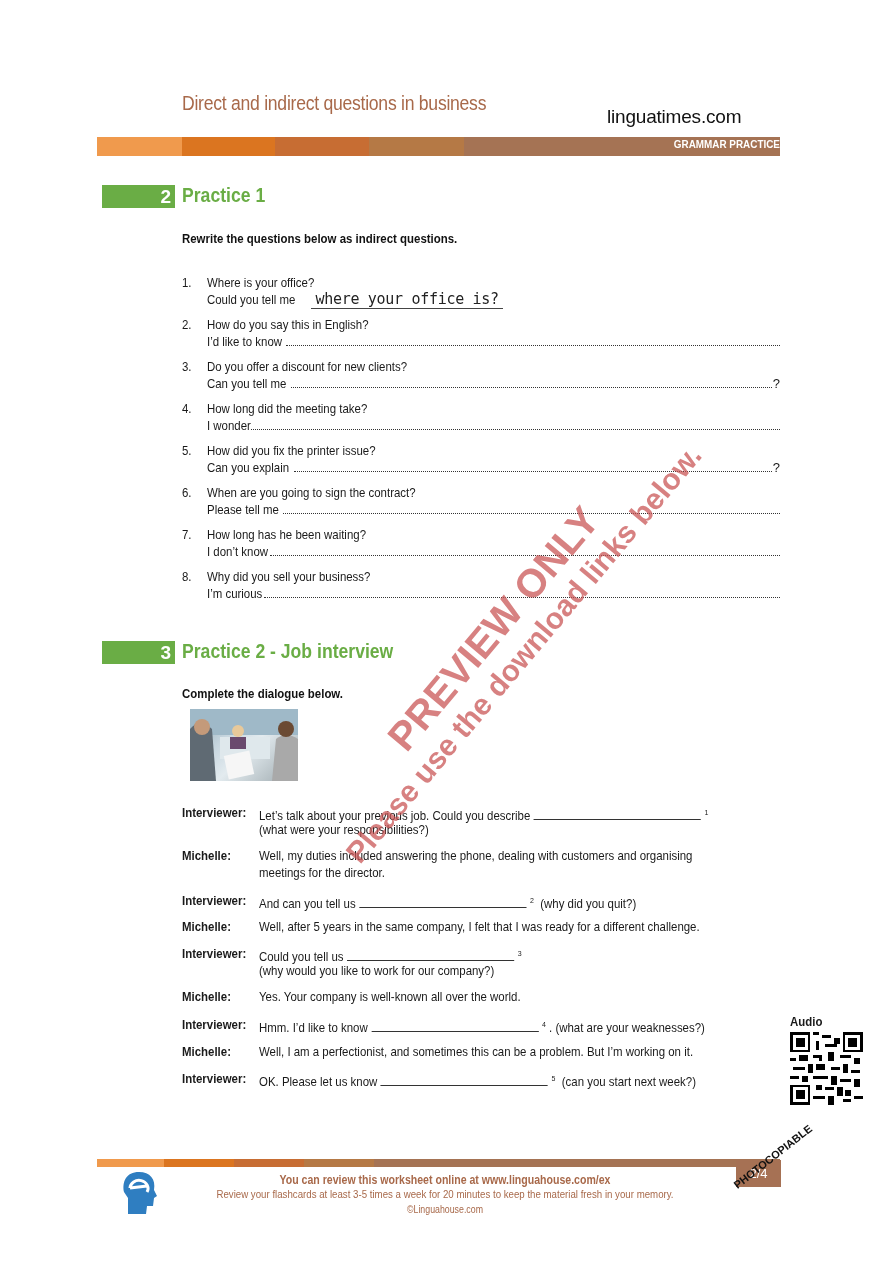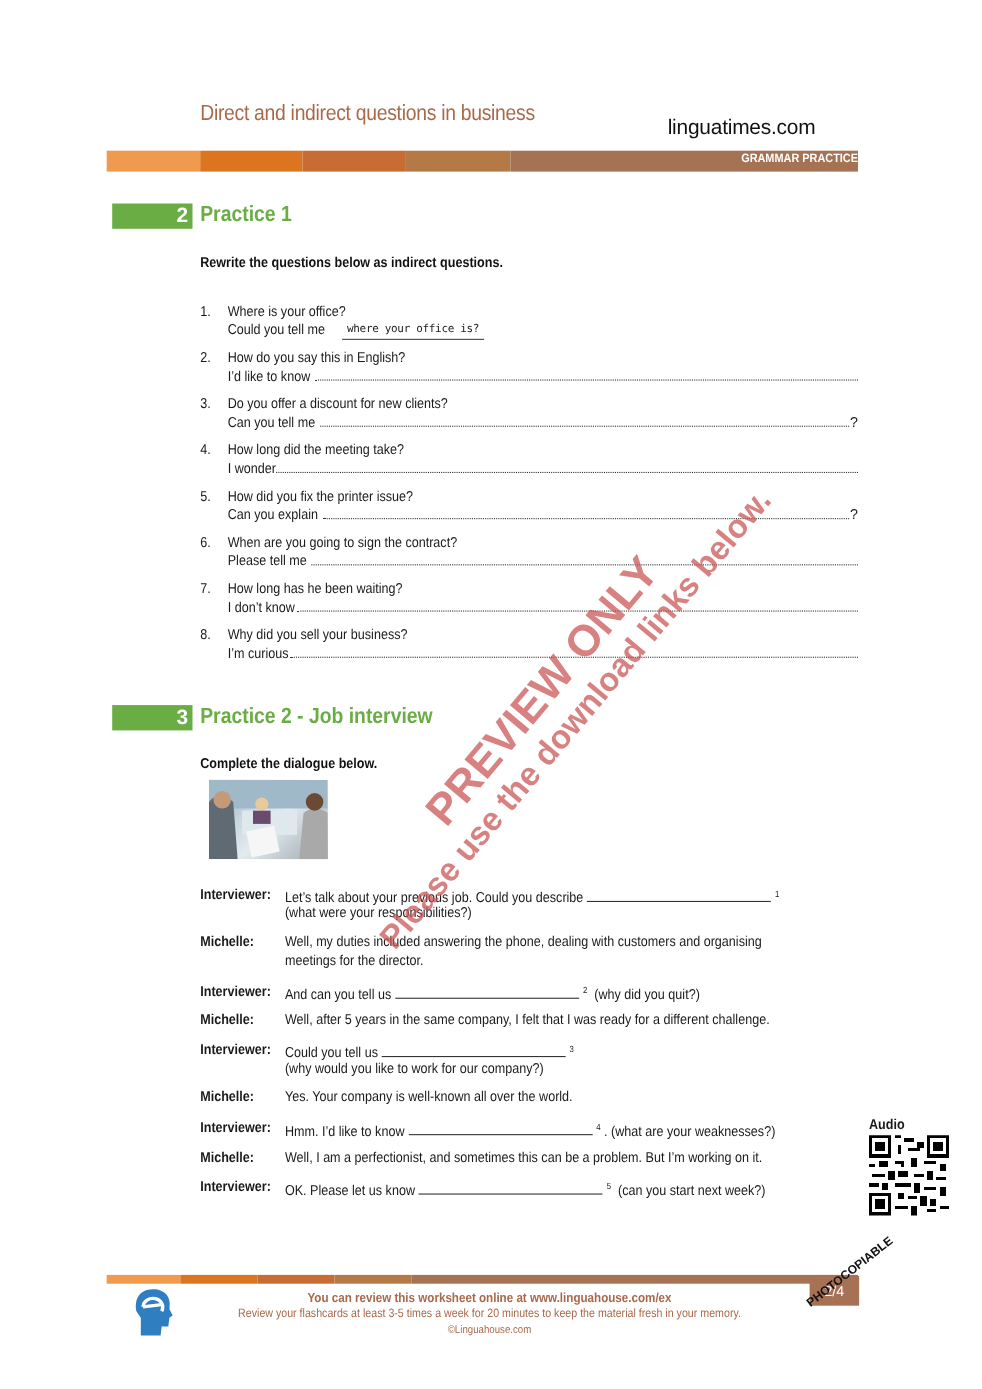--- a/index.html
+++ b/index.html
@@ -21,21 +21,21 @@
   .instruction { left: 182px; font-size: 13px; font-weight: bold; color: #111; white-space: nowrap; transform: scaleX(0.88); transform-origin: left; }
 
   
   .ex-item { left: 182px; width: 600px; font-size: 13px; line-height: 17px; }
   .ex-num { position: absolute; left: 0; top: 0; transform: scaleX(0.88); transform-origin: left; }
   .ex-q { position: absolute; left: 25px; top: 0; white-space: nowrap; transform: scaleX(0.88); transform-origin: left; }
   .ex-a { position: absolute; left: 25px; top: 17px; width: 573px; display: flex; white-space: nowrap; }
   .ex-prefix { transform: scaleX(0.88); transform-origin: left; display: inline-block; margin-right: -12px; }
   .dots { flex: 1; border-bottom: 1.5px dotted #333; height: 12px; margin-left: 6px; }
   .qmark { margin-left: 1px; }
-  .handwritten { font-family: "DejaVu Sans Mono", monospace; font-size: 10px; color: #222; border-bottom: 1px solid #444; padding: 0 4px; margin-left: 2px; letter-spacing: -0.3px; }
+  .handwritten { font-family: "DejaVu Sans Mono", monospace; font-size: 15px; color: #222; border-bottom: 1px solid #444; padding: 0 4px; margin-left: 2px; letter-spacing: -0.3px; }
 
   
   .photo { left: 190px; top: 709px; width: 108px; height: 72px; overflow: hidden;
            background: linear-gradient(135deg, #7f9aa8 0%, #c7d6df 35%, #e3ebef 55%, #9aa6ab 100%); }
 
   
   .dl { left: 182px; width: 600px; font-size: 13px; line-height: 17px; }
   .speaker { position: absolute; left: 0; top: 0; font-weight: bold; white-space: nowrap; transform: scaleX(0.88); transform-origin: left; }
   .line { position: absolute; left: 77px; top: 0; width: 520px; transform: scaleX(0.88); transform-origin: left; white-space: nowrap; }
   .blank { display: inline-block; width: 190px; border-bottom: 1px solid #333; height: 12px; margin: 0 4px; }

